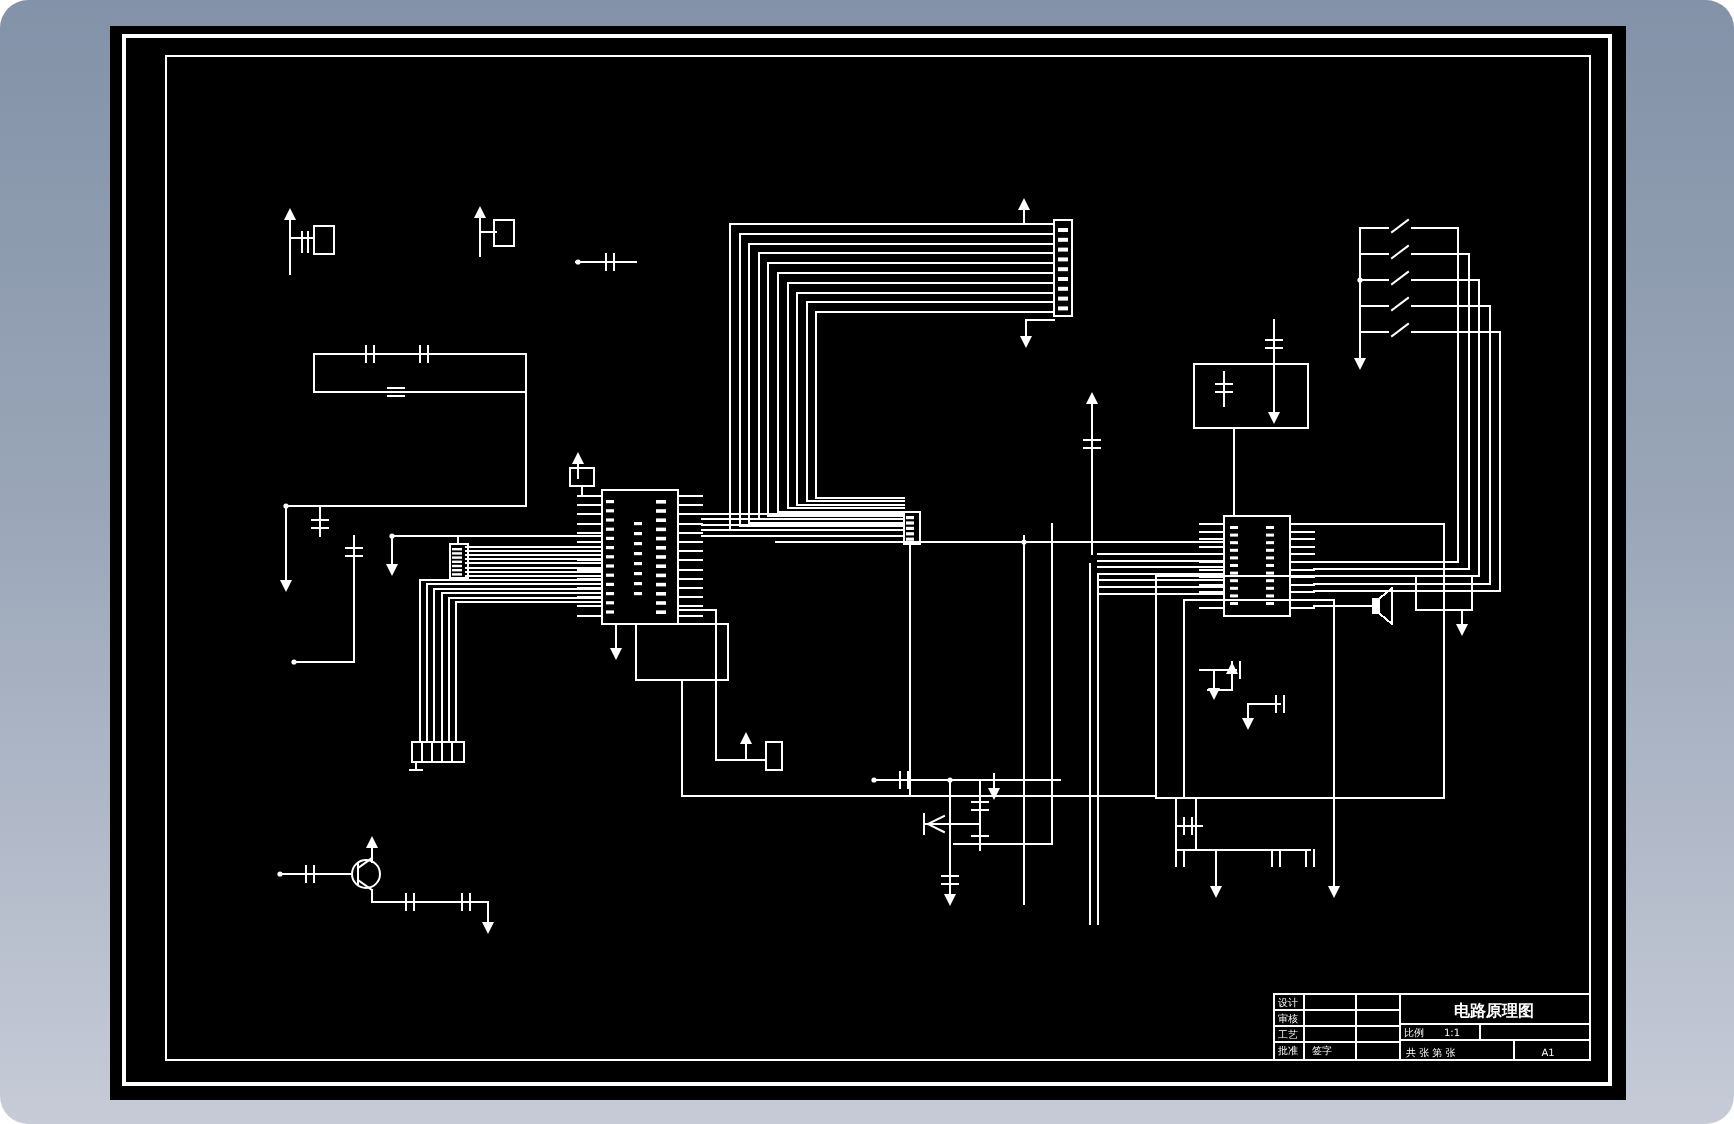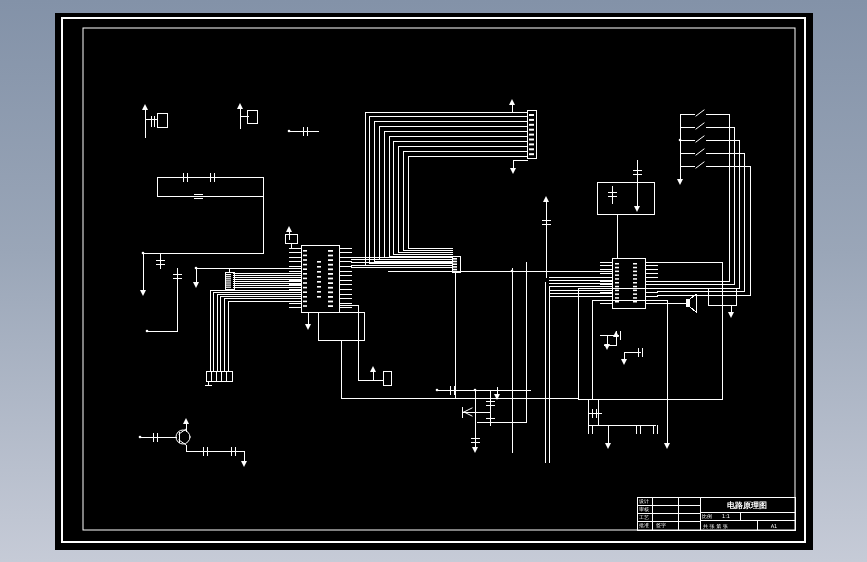--- a/index.html
+++ b/index.html
@@ -3,20 +3,21 @@
 <meta charset="utf-8">
 <style>
   html,body{margin:0;padding:0;}
   body{
     width:867px;height:562px;overflow:hidden;
     font-family:"DejaVu Sans",sans-serif;
   }
   .stage{
     position:relative;width:867px;height:562px;
     background:linear-gradient(180deg,#8392a8 0%,#9aa6b8 45%,#c6cbd7 100%);
+    border-radius:14px;
   }
   svg{position:absolute;left:0;top:0;display:block;}
 </style>
 </head>
 <body>
 
 <div class="stage">
   <svg width="867" height="562" viewBox="0 0 867 562">
       <g stroke-linecap="square">
         <rect x="55" y="13" width="758" height="537" fill="#000000"></rect>

